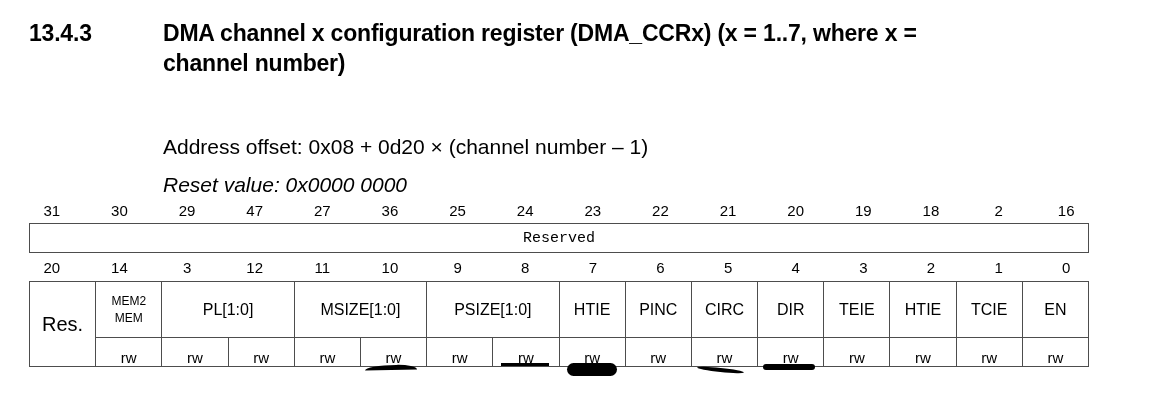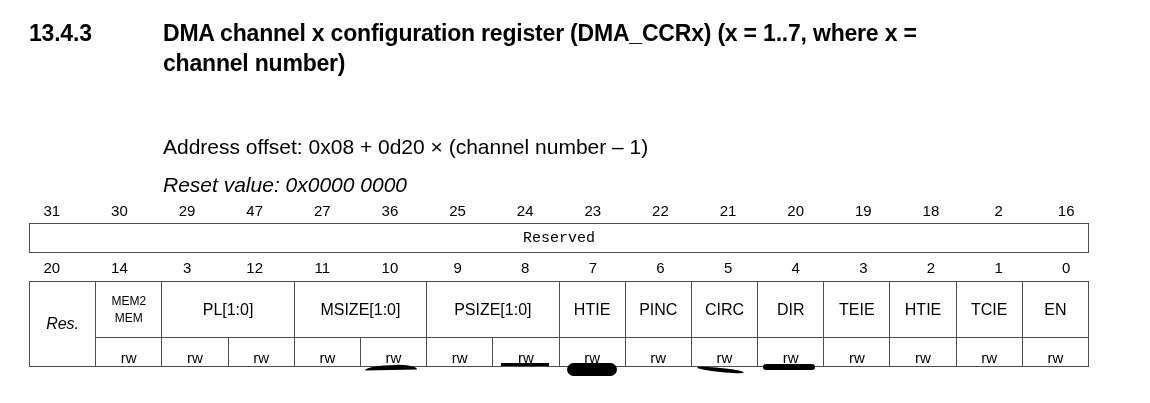--- a/index.html
+++ b/index.html
@@ -101,21 +101,21 @@
   .fieldtable td {
     border: 1.5px solid #4d4d4d;
     text-align: center;
     vertical-align: middle;
     font-size: 16px;
     padding: 0;
   }
   .fieldtable tr.names td { height: 55px; }
   .fieldtable tr.rws td   { height: 28px; font-size: 15px; }
 
-  td.res-cell { font-size: 16px; font-style: italic; }
+  td.res-cell { font-size: 20px; }
   td.mem2mem  { font-size: 12px; line-height: 17px; }
 
   
   .rw-wrap {
     position: relative;
     width: 100%;
     height: 100%;
     display: flex;
     align-items: flex-end;
     justify-content: center;

